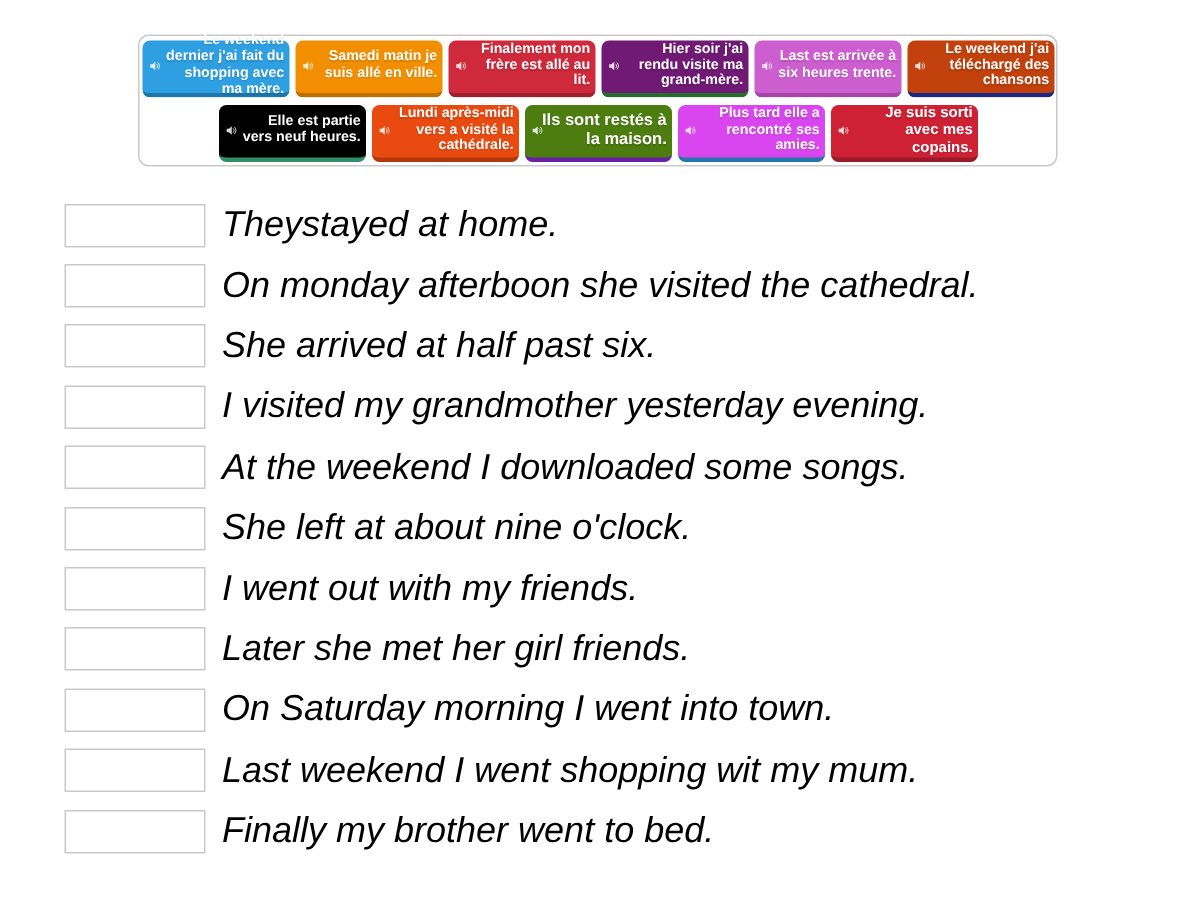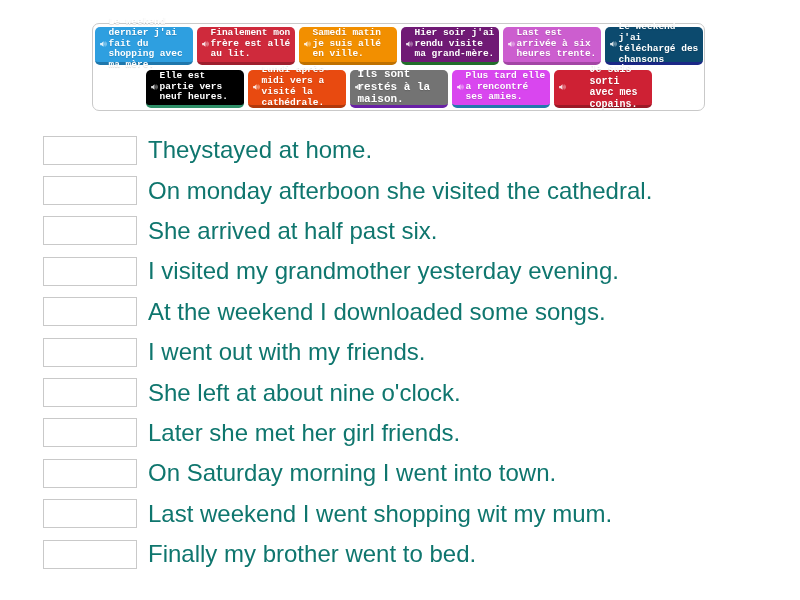--- a/index.html
+++ b/index.html
@@ -51,23 +51,22 @@
     cursor: pointer;
   }
   .tile-text {
     display: block;
     width: 100%;
     box-sizing: border-box;
     padding: 1px 3px 1px 14px;
     font-size: 9.5px;
     font-weight: bold;
     line-height: 1.15;
-    text-align: left;
+    text-align: right;
     text-shadow: 0 1px 1px rgba(0,0,0,0.15);
-    font-family: Liberation Mono, monospace;
   }
   .speaker {
     position: absolute;
     left: 4px;
     top: 50%;
     transform: translateY(-50%);
     width: 9px;
     height: 9px;
     color: rgba(255,255,255,0.85);
     pointer-events: none;
@@ -90,82 +89,83 @@
     flex: 0 0 auto;
     width: 92px;
     height: 27px;
     background: #ffffff;
     border: 1px solid #c9c9c9;
     cursor: pointer;
   }
   .sentence {
     margin-left: 11px;
     font-size: 24px;
-    color: #0f766e;
+    color: #000000;
     white-space: nowrap;
+    font-style: italic;
   }
 </style>
 </head>
 <body>
 
 <div class="stage">
 
   <section class="word-bank">
     <div class="tile-row">
   <div class="tile" style="background: rgb(46, 159, 224); border-bottom-color: rgb(31, 119, 172);">
     <span class="speaker">
       <svg viewBox="0 0 24 24" aria-hidden="true">
         <path d="M3 9v6h4l5 4.5v-15L7 9z" fill="currentColor"></path>
         <path d="M14.8 8.6a4.4 4.4 0 0 1 0 6.8M17.2 6.2a7.8 7.8 0 0 1 0 11.6" fill="none" stroke="currentColor" stroke-width="1.7" stroke-linecap="round"></path>
       </svg>
     </span>
     <span class="tile-text">Le weekend dernier j'ai fait du shopping avec ma mère.</span>
   </div>
 
+  <div class="tile" style="background: rgb(242, 143, 0); border-bottom-color: rgb(191, 113, 0);">
+    <span class="speaker">
+      <svg viewBox="0 0 24 24" aria-hidden="true">
+        <path d="M3 9v6h4l5 4.5v-15L7 9z" fill="currentColor"></path>
+        <path d="M14.8 8.6a4.4 4.4 0 0 1 0 6.8M17.2 6.2a7.8 7.8 0 0 1 0 11.6" fill="none" stroke="currentColor" stroke-width="1.7" stroke-linecap="round"></path>
+      </svg>
+    </span>
+    <span class="tile-text">Samedi matin je suis allé en ville.</span>
+  </div>
+
   <div class="tile" style="background: rgb(207, 42, 60); border-bottom-color: rgb(158, 31, 46);">
     <span class="speaker">
       <svg viewBox="0 0 24 24" aria-hidden="true">
         <path d="M3 9v6h4l5 4.5v-15L7 9z" fill="currentColor"></path>
         <path d="M14.8 8.6a4.4 4.4 0 0 1 0 6.8M17.2 6.2a7.8 7.8 0 0 1 0 11.6" fill="none" stroke="currentColor" stroke-width="1.7" stroke-linecap="round"></path>
       </svg>
     </span>
     <span class="tile-text">Finalement mon frère est allé au lit.</span>
   </div>
 
-  <div class="tile" style="background: rgb(242, 143, 0); border-bottom-color: rgb(191, 113, 0);">
-    <span class="speaker">
-      <svg viewBox="0 0 24 24" aria-hidden="true">
-        <path d="M3 9v6h4l5 4.5v-15L7 9z" fill="currentColor"></path>
-        <path d="M14.8 8.6a4.4 4.4 0 0 1 0 6.8M17.2 6.2a7.8 7.8 0 0 1 0 11.6" fill="none" stroke="currentColor" stroke-width="1.7" stroke-linecap="round"></path>
-      </svg>
-    </span>
-    <span class="tile-text">Samedi matin je suis allé en ville.</span>
-  </div>
-
   <div class="tile" style="background: #701a75; border-bottom-color: rgb(34, 110, 42);">
     <span class="speaker">
       <svg viewBox="0 0 24 24" aria-hidden="true">
         <path d="M3 9v6h4l5 4.5v-15L7 9z" fill="currentColor"></path>
         <path d="M14.8 8.6a4.4 4.4 0 0 1 0 6.8M17.2 6.2a7.8 7.8 0 0 1 0 11.6" fill="none" stroke="currentColor" stroke-width="1.7" stroke-linecap="round"></path>
       </svg>
     </span>
     <span class="tile-text">Hier soir j'ai rendu visite ma grand-mère.</span>
   </div>
 
   <div class="tile" style="background: rgb(204, 94, 207); border-bottom-color: rgb(163, 70, 165);">
     <span class="speaker">
       <svg viewBox="0 0 24 24" aria-hidden="true">
         <path d="M3 9v6h4l5 4.5v-15L7 9z" fill="currentColor"></path>
         <path d="M14.8 8.6a4.4 4.4 0 0 1 0 6.8M17.2 6.2a7.8 7.8 0 0 1 0 11.6" fill="none" stroke="currentColor" stroke-width="1.7" stroke-linecap="round"></path>
       </svg>
     </span>
     <span class="tile-text">Last est arrivée à six heures trente.</span>
   </div>
 
-  <div class="tile" style="background: #0c4a6e; border-bottom-color: rgb(27, 40, 134);">
+  <div class="tile" style="background: #c2410c; border-bottom-color: rgb(27, 40, 134);">
     <span class="speaker">
       <svg viewBox="0 0 24 24" aria-hidden="true">
         <path d="M3 9v6h4l5 4.5v-15L7 9z" fill="currentColor"></path>
         <path d="M14.8 8.6a4.4 4.4 0 0 1 0 6.8M17.2 6.2a7.8 7.8 0 0 1 0 11.6" fill="none" stroke="currentColor" stroke-width="1.7" stroke-linecap="round"></path>
       </svg>
     </span>
     <span class="tile-text">Le weekend j'ai téléchargé des chansons</span>
   </div>
 </div>
     <div class="tile-row">
@@ -182,21 +182,21 @@
   <div class="tile" style="background: rgb(232, 74, 16); border-bottom-color: rgb(178, 56, 11);">
     <span class="speaker">
       <svg viewBox="0 0 24 24" aria-hidden="true">
         <path d="M3 9v6h4l5 4.5v-15L7 9z" fill="currentColor"></path>
         <path d="M14.8 8.6a4.4 4.4 0 0 1 0 6.8M17.2 6.2a7.8 7.8 0 0 1 0 11.6" fill="none" stroke="currentColor" stroke-width="1.7" stroke-linecap="round"></path>
       </svg>
     </span>
     <span class="tile-text">Lundi après-midi vers a visité la cathédrale.</span>
   </div>
 
-  <div class="tile" style="background: #737373; border-bottom-color: rgb(105, 32, 166);">
+  <div class="tile" style="background: #4d7c0f; border-bottom-color: rgb(105, 32, 166);">
     <span class="speaker">
       <svg viewBox="0 0 24 24" aria-hidden="true">
         <path d="M3 9v6h4l5 4.5v-15L7 9z" fill="currentColor"></path>
         <path d="M14.8 8.6a4.4 4.4 0 0 1 0 6.8M17.2 6.2a7.8 7.8 0 0 1 0 11.6" fill="none" stroke="currentColor" stroke-width="1.7" stroke-linecap="round"></path>
       </svg>
     </span>
     <span class="tile-text" style="font-size: 11px; padding-left: 8px;">Ils sont restés à la maison.</span>
   </div>
 
   <div class="tile" style="background: #d946ef; border-bottom-color: rgb(34, 120, 173);">
@@ -242,30 +242,30 @@
     <div class="sentence">I visited my grandmother yesterday evening.</div>
   </div>
 
   <div class="match-row">
     <div class="drop-box"></div>
     <div class="sentence">At the weekend I downloaded some songs.</div>
   </div>
 
   <div class="match-row">
     <div class="drop-box"></div>
+    <div class="sentence">She left at about nine o'clock.</div>
+  </div>
+
+  <div class="match-row">
+    <div class="drop-box"></div>
     <div class="sentence">I went out with my friends.</div>
   </div>
 
   <div class="match-row">
     <div class="drop-box"></div>
-    <div class="sentence">She left at about nine o'clock.</div>
-  </div>
-
-  <div class="match-row">
-    <div class="drop-box"></div>
     <div class="sentence">Later she met her girl friends.</div>
   </div>
 
   <div class="match-row">
     <div class="drop-box"></div>
     <div class="sentence">On Saturday morning I went into town.</div>
   </div>
 
   <div class="match-row">
     <div class="drop-box"></div>

